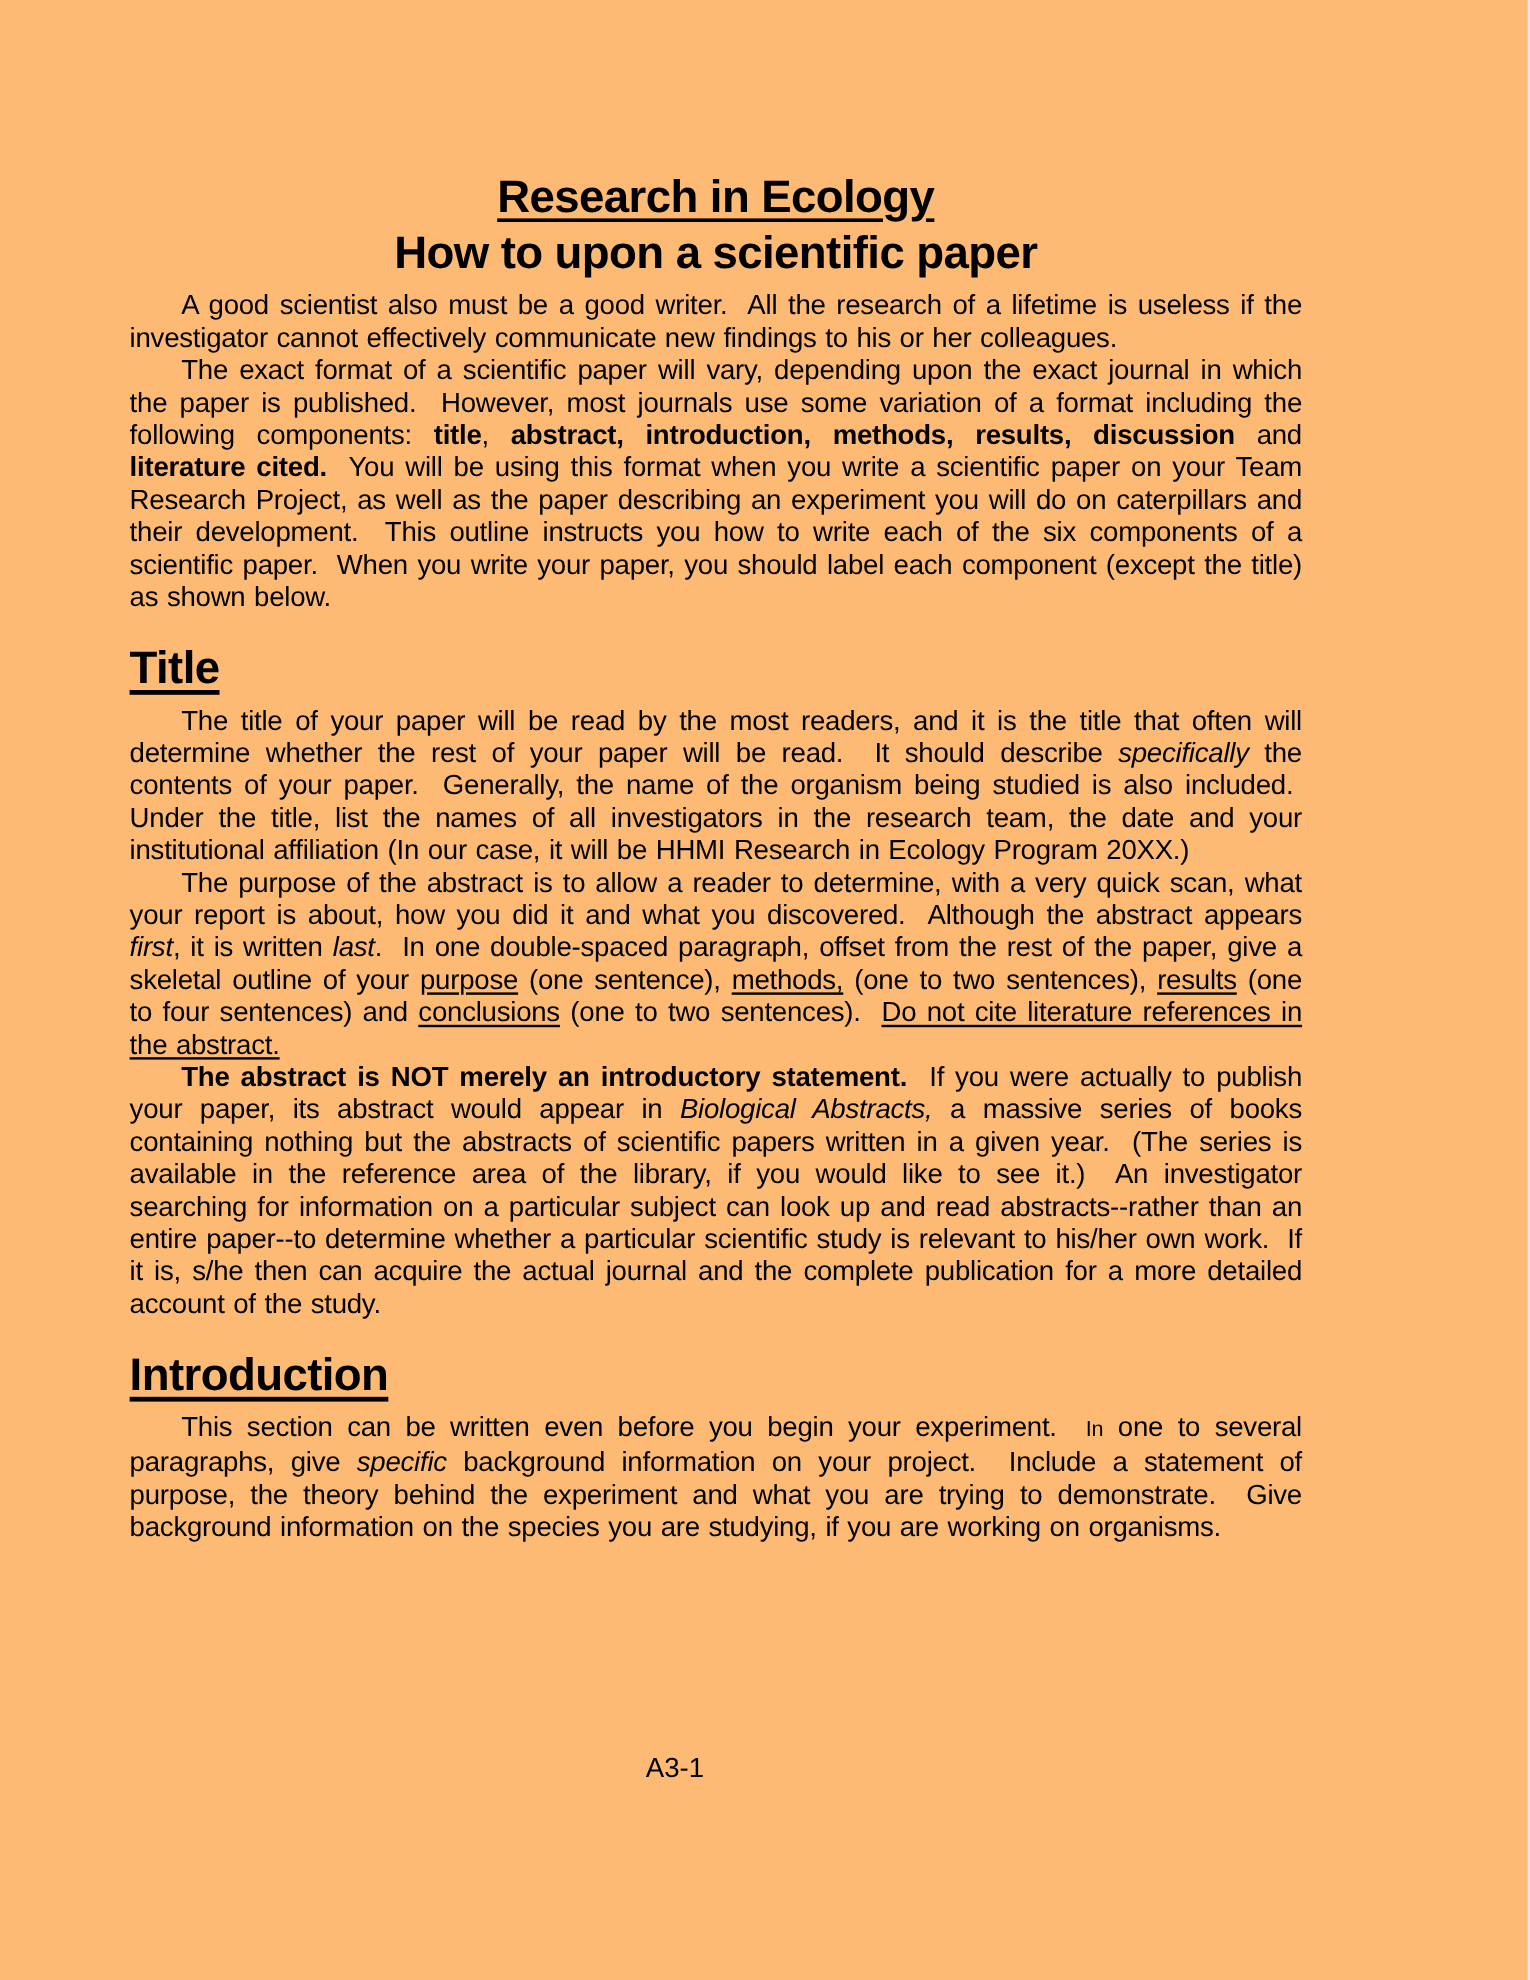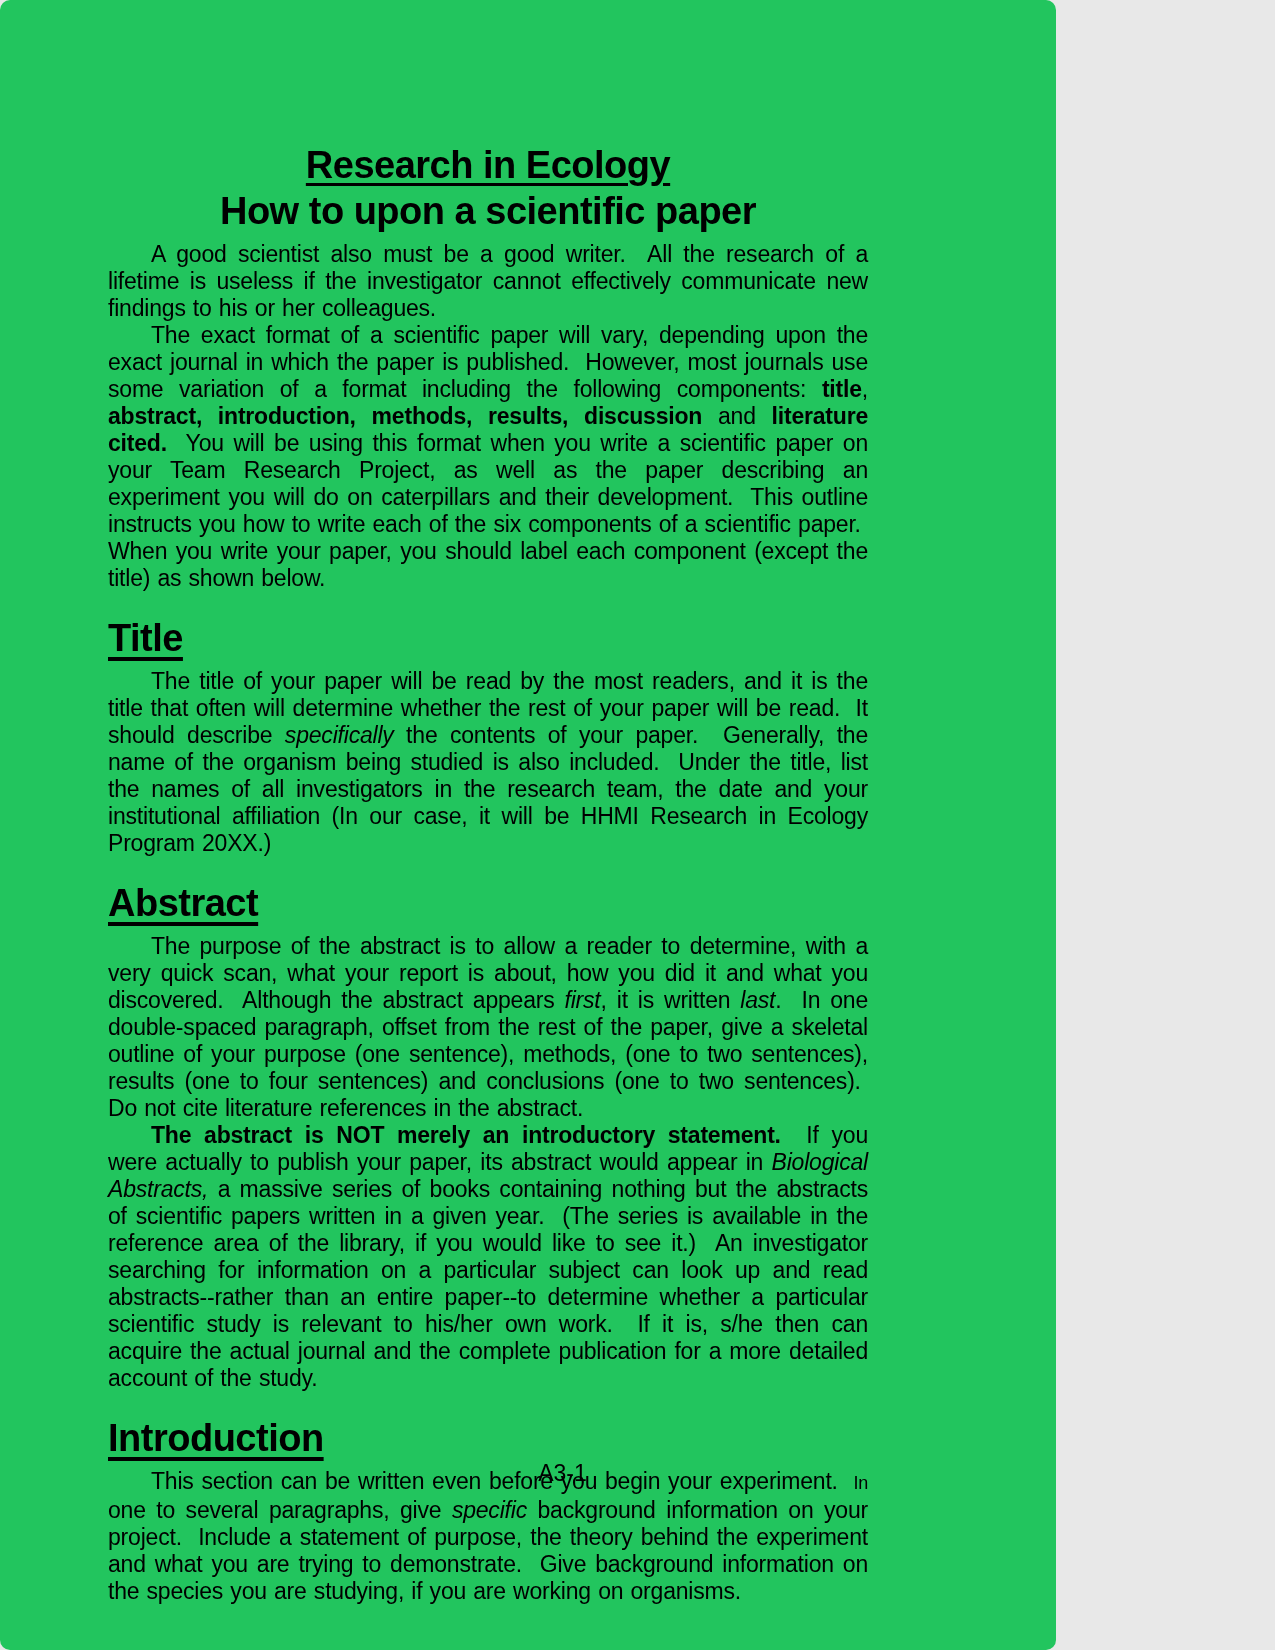--- a/index.html
+++ b/index.html
@@ -1,23 +1,22 @@
 <!DOCTYPE html>
 <html><head>
 <meta charset="utf-8">
 <style>
   html, body { margin:0; padding:0; background:#e8e8e8; }
   .page {
     position:relative;
-    width:1056px; height:1650px;
-    background:#22c55e;
+    width:1273px; height:1650px;
+    background:#fdba74;
     color:#000000;
     font-family:"Liberation Sans", sans-serif;
     overflow:hidden;
-    border-radius:10px;
   }
   .content {
     padding:142px 188px 0 108px; 
   }
   h1.doc-title {
     margin:0 0 7px 0;
     font-size:38px;
     line-height:46px;
     font-weight:bold;
     text-align:center;
@@ -43,21 +42,21 @@
     line-height:46px;
     font-weight:bold;
     letter-spacing:-0.5px;
     text-decoration:underline;
     text-decoration-thickness:4px;
     text-underline-offset:6px;
   }
   
   .b  { font-weight:bold; }
   .i  { font-style:italic;margin-top:19px; }
-  .u  { text-decoration-thickness:2px; text-underline-offset:3px; }
+  .u  { text-decoration:underline; text-decoration-thickness:2px; text-underline-offset:3px; }
   .sm { font-size:18px; }
   .footer {
     position:absolute;
     top:1460px;
     left:0;
     width:1125px;         
     text-align:center;
     font-size:23px;
     line-height:27px;
   }
@@ -74,21 +73,20 @@
     </h1>
 
     <p class="body"><span>A good scientist also must be a good writer.&nbsp; All the research of a lifetime is useless if the investigator cannot effectively communicate new findings to his or her colleagues.</span></p>
 
     <p class="body"><span>The exact format of a scientific paper will vary, depending upon the exact journal in which the paper is published.&nbsp; However, most journals use some variation of a format including the following components: </span><span class="b">title</span><span>, </span><span class="b">abstract, introduction, methods, results, discussion</span><span> and </span><span class="b">literature cited.</span><span>&nbsp; You will be using this format when you write a scientific paper on your Team Research Project, as well as the paper describing an experiment you will do on caterpillars and their development.&nbsp; This outline instructs you how to write each of the six components of a scientific paper.&nbsp; When you write your paper, you should label each component (except the title) as shown below.</span></p>
 
     <h2 class="section-heading">Title</h2>
 
     <p class="body"><span>The title of your paper will be read by the most readers, and it is the title that often will determine whether the rest of your paper will be read.&nbsp; It should describe </span><span class="i">specifically</span><span> the contents of your paper.&nbsp; Generally, the name of the organism being studied is also included.&nbsp; Under the title, list the names of all investigators in the research team, the date and your institutional affiliation (In our case, it will be HHMI Research in Ecology Program 20XX.)</span></p>
 
-    <h2 class="section-heading">Abstract</h2>
 
     <p class="body"><span>The purpose of the abstract is to allow a reader to determine, with a very quick scan, what your report is about, how you did it and what you discovered.&nbsp; Although the abstract appears </span><span class="i">first</span><span>, it is written </span><span class="i">last</span><span>.&nbsp; In one double-spaced paragraph, offset from the rest of the paper, give a skeletal outline of your </span><span class="u">purpose</span><span> (one sentence), </span><span class="u">methods,</span><span> (one to two sentences), </span><span class="u">results</span><span> (one to four sentences) and </span><span class="u">conclusions</span><span> (one to two sentences).&nbsp; </span><span class="u">Do not cite literature references in the abstract.</span></p>
 
     <p class="body"><span class="b">The abstract is NOT merely an introductory statement.</span><span>&nbsp; If you were actually to publish your paper, its abstract would appear in </span><span class="i">Biological Abstracts,</span><span> a massive series of books containing nothing but the abstracts of scientific papers written in a given year.&nbsp; (The series is available in the reference area of the library, if you would like to see it.)&nbsp; An investigator searching for information on a particular subject can look up and read abstracts--rather than an entire paper--to determine whether a particular scientific study is relevant to his/her own work.&nbsp; If it is, s/he then can acquire the actual journal and the complete publication for a more detailed account of the study.</span></p>
 
     <h2 class="section-heading">Introduction</h2>
 
     <p class="body"><span>This section can be written even before you begin your experiment.&nbsp; </span><span class="sm">In</span><span> one to several paragraphs, give </span><span class="i">specific</span><span> background information on your project.&nbsp; Include a statement of purpose, the theory behind the experiment and what you are trying to demonstrate.&nbsp; Give background information on the species you are studying, if you are working on organisms.</span></p>
 
 

